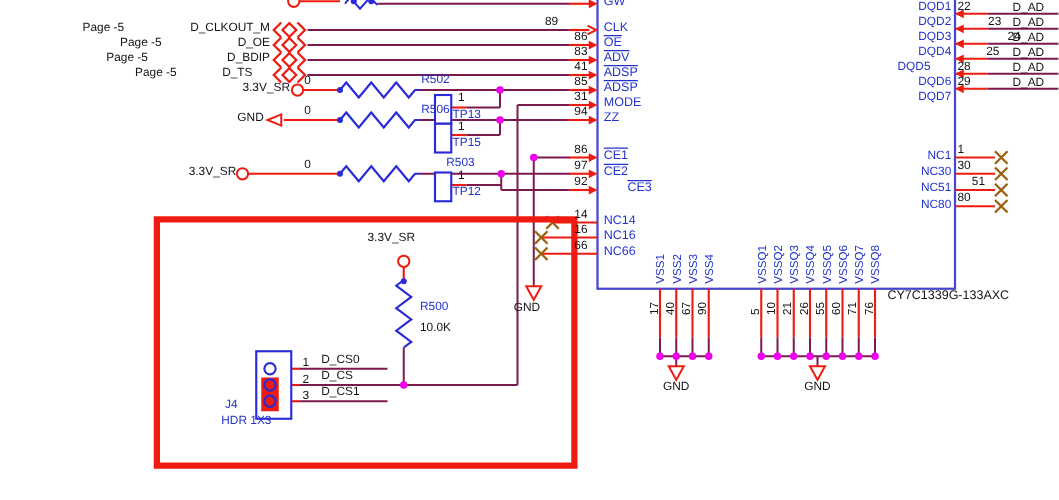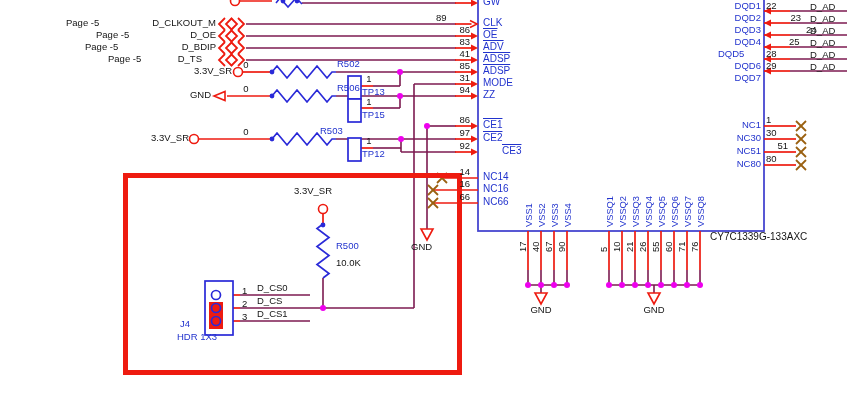--- a/index.html
+++ b/index.html
@@ -294,21 +294,21 @@
       <div class="t " style="left: 108px; top: 54px;">Page -5</div>
       <div class="t " style="left: 106px; top: 54px; width: 96px; text-align: right;">D_TS</div>
       <div class="t " style="left: 158px; top: 66px; width: 74px; text-align: right;">3.3V_SR</div>
       <div class="t " style="left: 139px; top: 90px; width: 72px; text-align: right;">GND</div>
       <div class="t " style="left: 115px; top: 133px; width: 74px; text-align: right;">3.3V_SR</div>
       <div class="t " style="left: 240px; top: 60px; width: 12px; text-align: center;">0</div>
       <div class="t " style="left: 240px; top: 84px; width: 12px; text-align: center;">0</div>
       <div class="t " style="left: 240px; top: 127px; width: 12px; text-align: center;">0</div>
       <div class="t blu" style="left: 337px; top: 59px;">R502</div>
       <div class="t blu" style="left: 337px; top: 83px; text-align: right;">R506</div>
-      <div class="t blu" style="left: 320px; top: 126px;">R503</div>
+      <div class="t blu" style="left: 357px; top: 126px;">R503</div>
       <div class="t " style="left: 364px; top: 74px; width: 10px; text-align: center;">1</div>
       <div class="t blu" style="left: 362px; top: 87px;">TP13</div>
       <div class="t " style="left: 364px; top: 97px; width: 10px; text-align: center;">1</div>
       <div class="t blu" style="left: 362px; top: 110px;">TP15</div>
       <div class="t " style="left: 364px; top: 136px; width: 10px; text-align: center;">1</div>
       <div class="t blu" style="left: 362px; top: 149px;">TP12</div>
       <div class="t " style="left: 294px; top: 186px;">3.3V_SR</div>
       <div class="t blu" style="left: 336px; top: 241px;">R500</div>
       <div class="t " style="left: 336px; top: 258px;">10.0K</div>
       <div class="t " style="left: 242px; top: 286px; width: 10px; text-align: left;">1</div>

